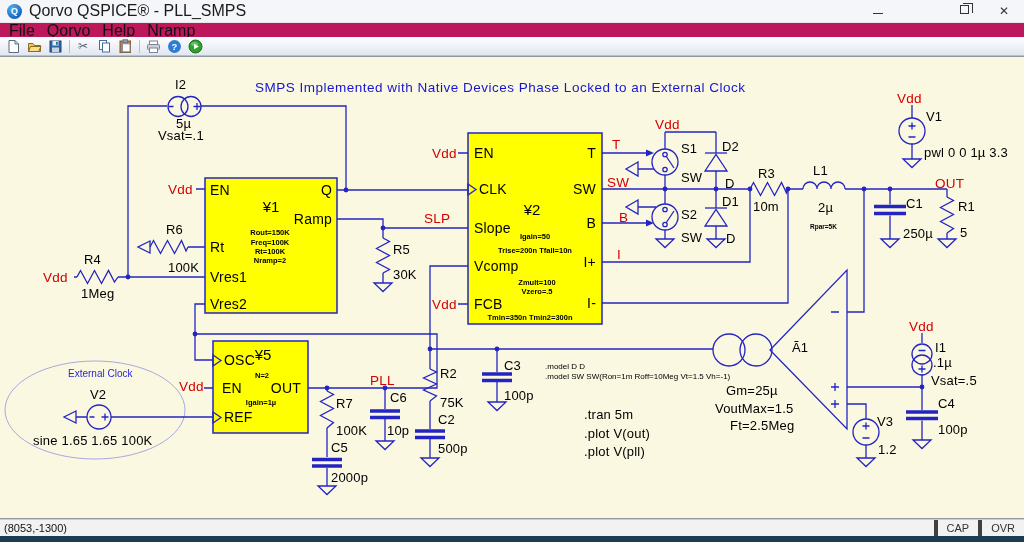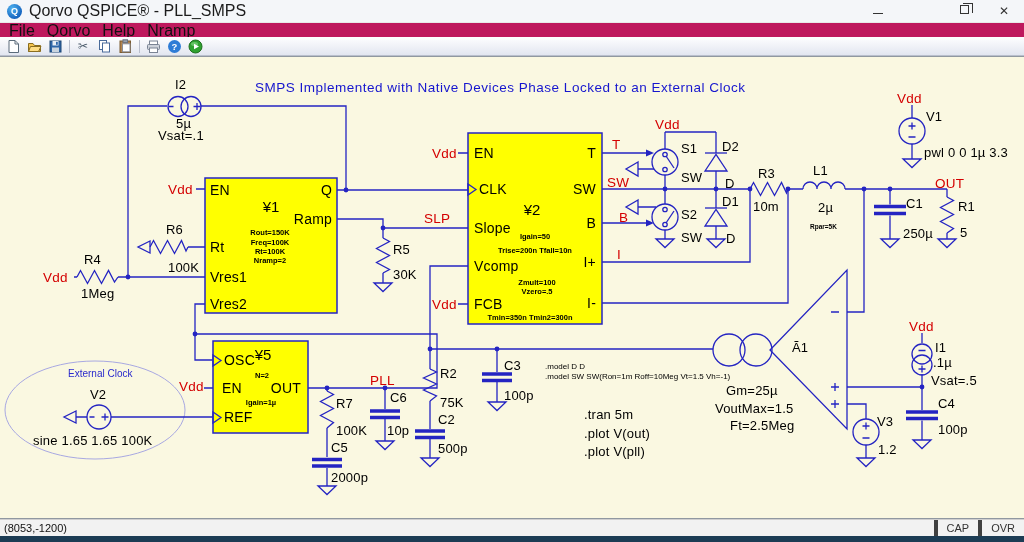--- a/index.html
+++ b/index.html
@@ -443,19 +443,19 @@
           <text x="935" y="351" class="c-k">I1</text>
           <text x="933" y="366" class="c-k">.1µ</text>
           <text x="931" y="384" class="c-k">Vsat=.5</text>
           <text x="938" y="407" class="c-k">C4</text>
           <text x="938" y="433" class="c-k">100p</text>
         </g>
     </svg>
   </div>
 
   <div id="statusbar" class="abs">
-    <span id="status-coords">(8053,-1200)</span>
+    <span id="status-coords">(8053,-1300)</span>
     <span class="status-cell">CAP</span>
     <span class="status-cell">OVR</span>
   </div>
   <div id="bottomstrip" class="abs"></div>
 
 </div>
 
 </body></html>

